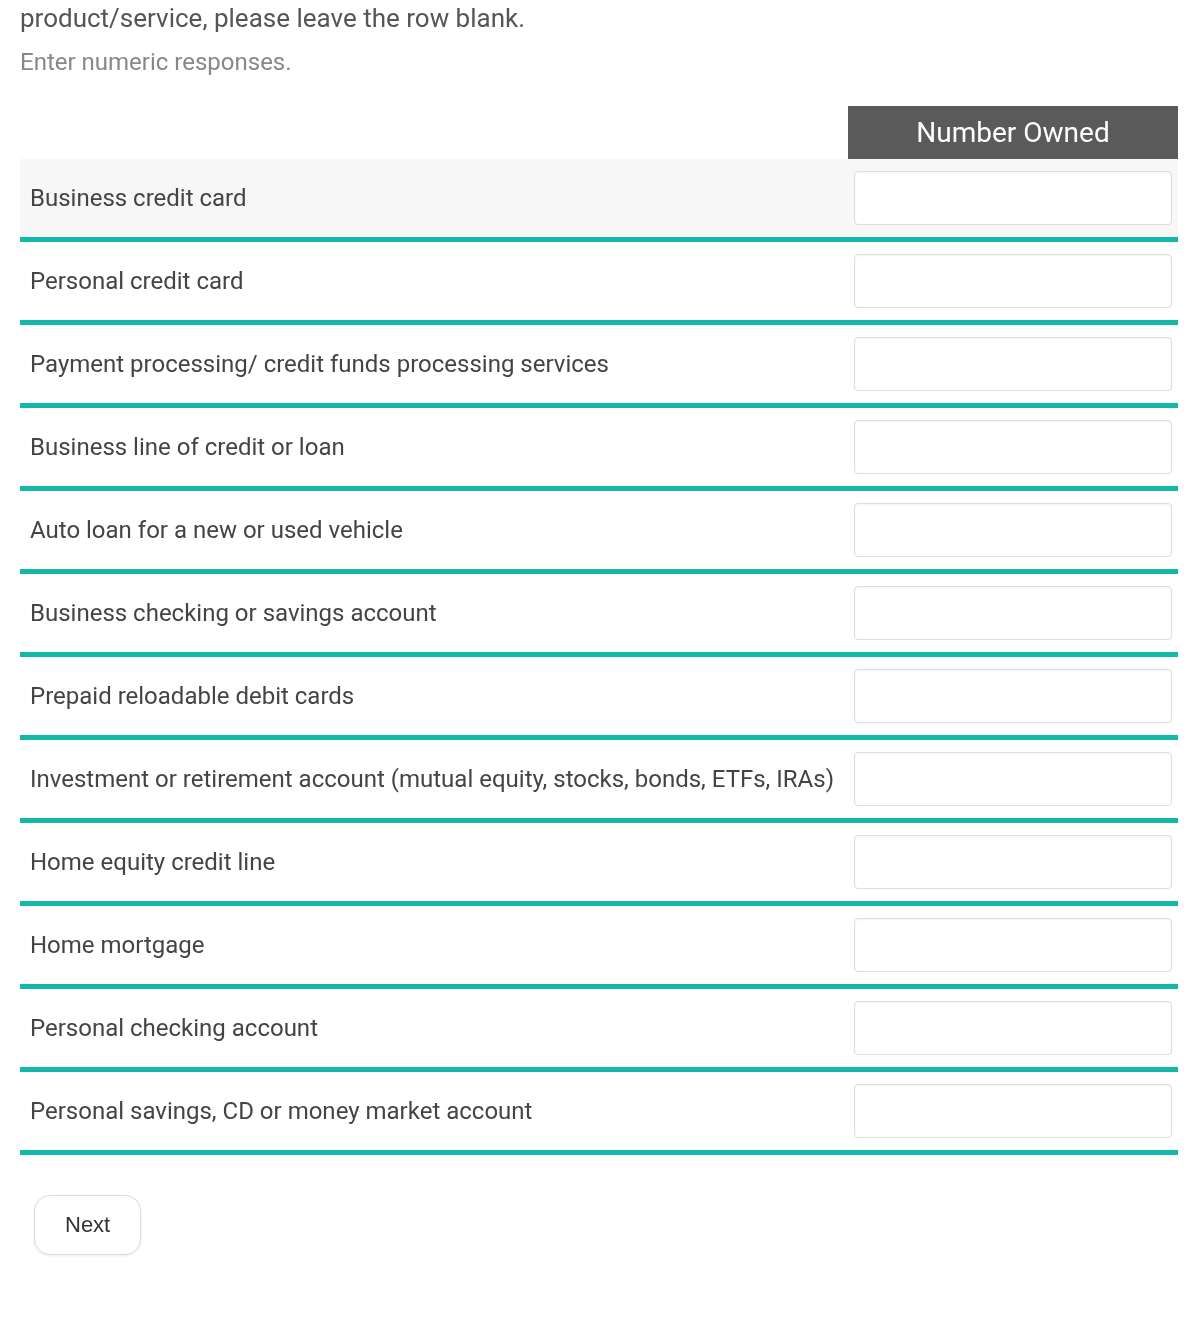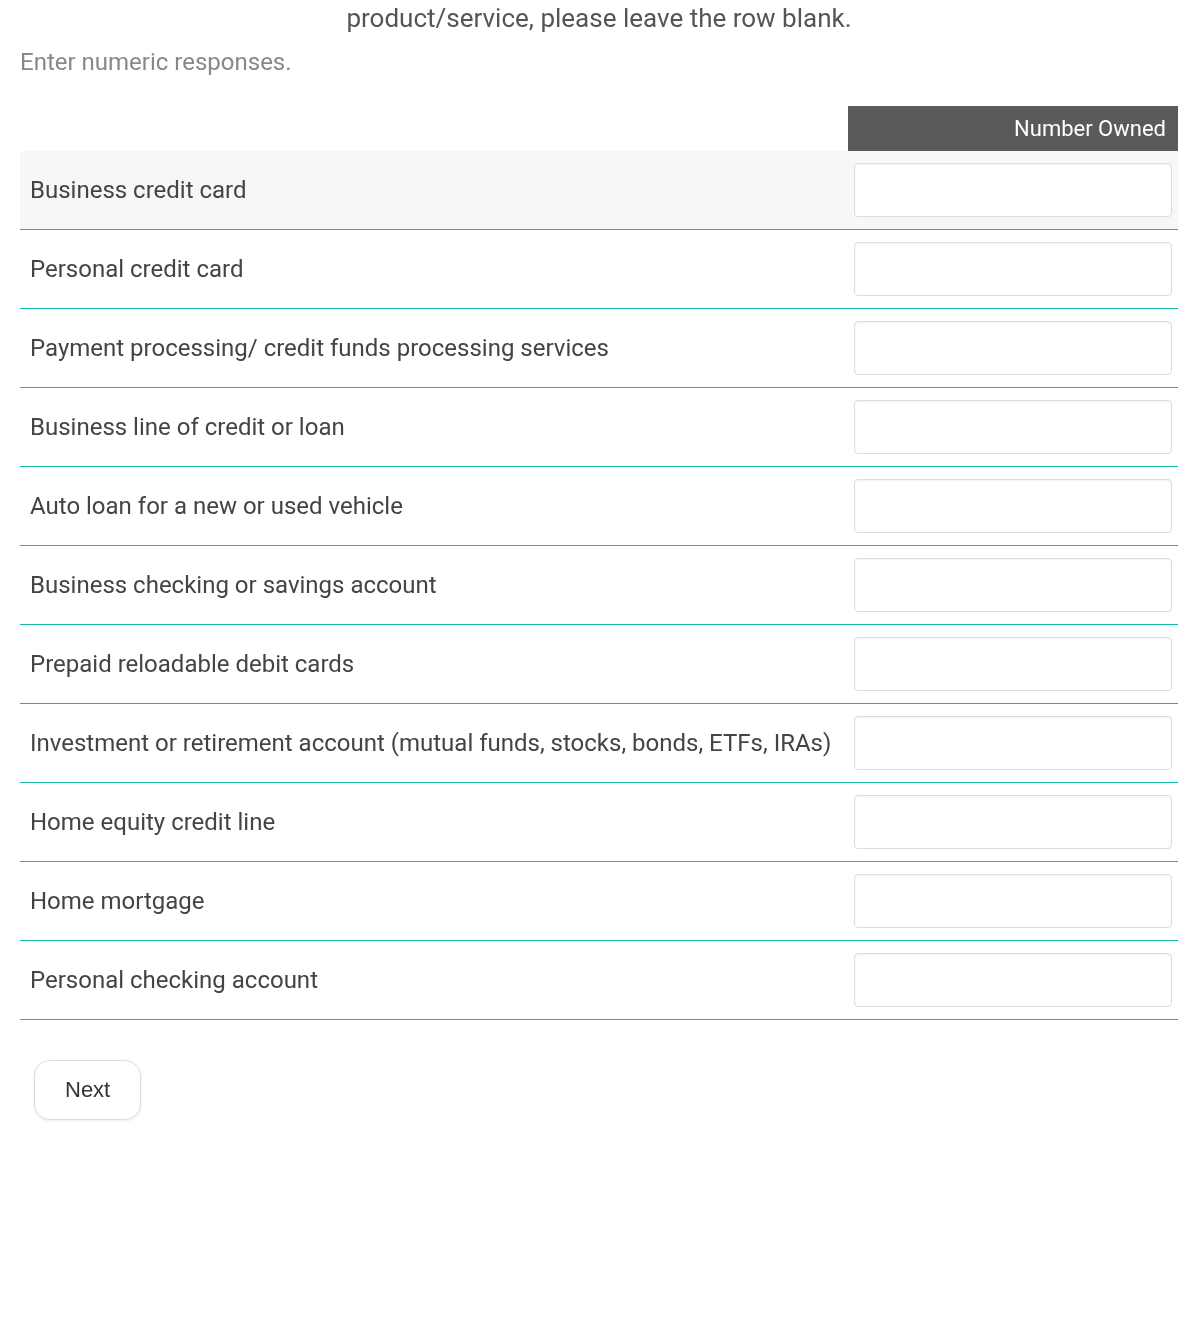--- a/index.html
+++ b/index.html
@@ -14,46 +14,45 @@
       width: 1198px;
     }
     .container {
       padding: 0 20px 40px 20px;
     }
     .intro-text {
       font-size: 26px;
       color: #555;
       line-height: 1.4;
       margin-bottom: 5px;
-      text-align: center;
     }
     .instruction-text {
       font-size: 24px;
       color: #888;
       margin-bottom: 30px;
       margin-top: 12px;
     }
     .survey-table {
       width: 100%;
       border-collapse: collapse;
     }
     .header-row td.label-cell {
       background: transparent;
     }
     .header-cell {
       background: #5a5a5a;
       color: #ffffff;
-      font-size: 22px;
+      font-size: 28px;
       font-weight: 400;
-      text-align: right;
+      text-align: center;
       padding: 10px 12px;
       width: 330px;
     }
     .data-row {
-      border-bottom: 1px solid #14b8a6;
+      border-bottom: 5px solid #14b8a6;
     }
     .data-row.alt {
       background: #f7f7f7;
     }
     .label-cell {
       font-size: 24px;
       color: #444;
       padding: 22px 10px 22px 10px;
       vertical-align: middle;
       line-height: 1.35;
@@ -147,21 +146,21 @@
     </tr>
 
     <tr class="data-row">
       <td class="label-cell">Prepaid reloadable debit cards</td>
       <td class="input-cell">
         <input type="text" class="number-input" value="" style="">
       </td>
     </tr>
 
     <tr class="data-row">
-      <td class="label-cell">Investment or retirement account (mutual funds, stocks, bonds, ETFs, IRAs)</td>
+      <td class="label-cell">Investment or retirement account (mutual equity, stocks, bonds, ETFs, IRAs)</td>
       <td class="input-cell">
         <input type="text" class="number-input" value="" style="">
       </td>
     </tr>
 
     <tr class="data-row">
       <td class="label-cell">Home equity credit line</td>
       <td class="input-cell">
         <input type="text" class="number-input" value="" style="">
       </td>
@@ -174,20 +173,26 @@
       </td>
     </tr>
 
     <tr class="data-row">
       <td class="label-cell">Personal checking account</td>
       <td class="input-cell">
         <input type="text" class="number-input" value="" style="">
       </td>
     </tr>
 
+    <tr class="data-row">
+      <td class="label-cell">Personal savings, CD or money market account</td>
+      <td class="input-cell">
+        <input type="text" class="number-input" value="" style="">
+      </td>
+    </tr>
 
   </tbody>
     </table>
 
   <div class="button-row">
     <button class="next-button">Next</button>
   </div>
 
 </div>
 

